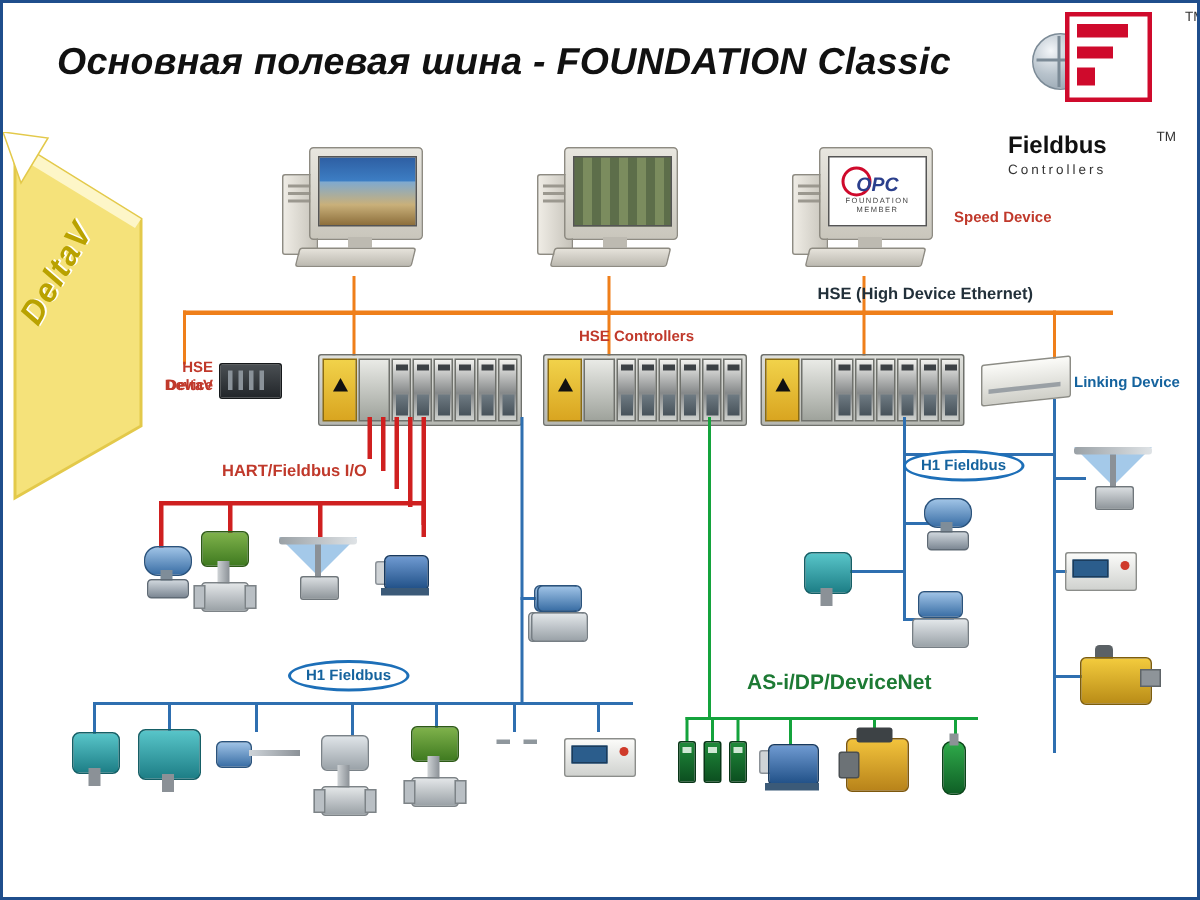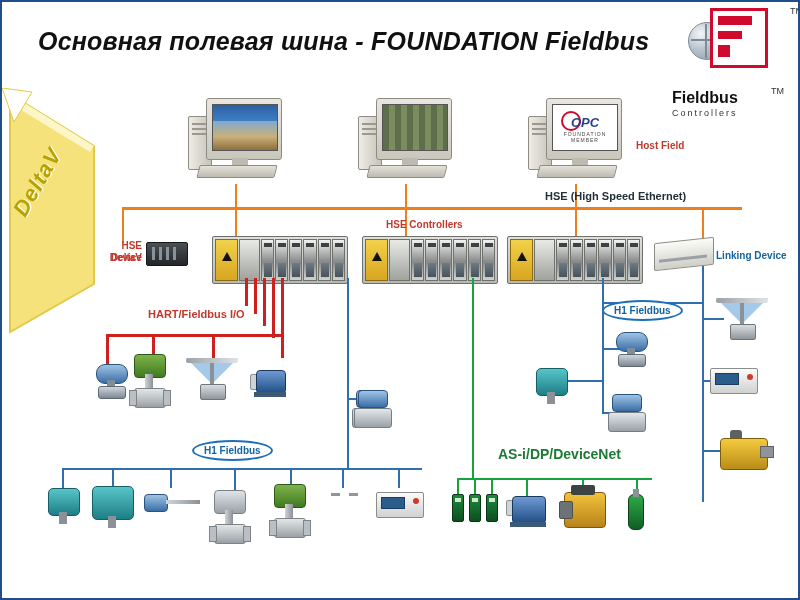--- a/index.html
+++ b/index.html
@@ -260,21 +260,21 @@
 
   .probe{position:absolute;width:56px;height:16px;}
   .probe .h{position:absolute;left:0;top:0;width:22px;height:16px;border-radius:4px;background:linear-gradient(180deg,#9fc3e6,#3a6ea5);border:1px solid #2a537d;}
   .probe .s{position:absolute;left:22px;top:6px;width:34px;height:4px;background:linear-gradient(90deg,#cfd5da,#8b9197);}
 </style>
 </head>
 <body>
 
 <div id="slide">
 
-  <div class="title">Основная полевая шина - FOUNDATION Fieldbus</div>
+  <div class="title">Основная полевая шина - FOUNDATION Classic</div>
 
   <div class="deltav-wrap">
     <svg class="deltav-poly" width="120" height="250" viewBox="0 0 120 250">
       <polygon points="8,6 92,58 92,196 8,244" fill="#f5e27a" stroke="#e3c94a" stroke-width="2"></polygon>
       <polygon points="8,6 92,58 88,64 6,14" fill="#fdf6c8"></polygon>
       <polygon points="0,0 30,4 12,34" fill="#ffffff" stroke="#e3c94a" stroke-width="1"></polygon>
     </svg>
     <div class="deltav-text">DeltaV</div>
   </div>
 
@@ -329,35 +329,35 @@
       <div class="scr opc">
         <div class="opc-ring"></div>
         <div class="opc-txt">OPC</div>
         <div class="opc-sub">FOUNDATION MEMBER</div>
       </div>
     </div>
     <div class="stand"></div>
     <div class="kbd"></div>
   </div>
 
-  <div class="lbl" style="left:634px;top:138px;">Host Field</div>
+  <div class="lbl" style="left:634px;top:138px;">Speed Device</div>
 
   <div class="w orange v" style="left:233px;top:182px;height:24px;"></div>
   <div class="w orange v" style="left:403px;top:182px;height:24px;"></div>
   <div class="w orange v" style="left:573px;top:182px;height:24px;"></div>
 
   <div class="w orange h thick" style="left:120px;top:205px;width:620px;"></div>
   <div class="w orange v" style="left:120px;top:205px;height:36px;"></div>
   <div class="w orange v" style="left:700px;top:205px;height:36px;"></div>
 
   <div class="w orange v" style="left:233px;top:205px;height:32px;"></div>
   <div class="w orange v" style="left:403px;top:205px;height:32px;"></div>
   <div class="w orange v" style="left:573px;top:205px;height:32px;"></div>
 
-  <div class="lbl dark" style="left:543px;top:188px;font-size:11px;">HSE (High Speed Ethernet)</div>
+  <div class="lbl dark" style="left:543px;top:188px;font-size:11px;">HSE (High Device Ethernet)</div>
   <div class="lbl" style="left:384px;top:217px;">HSE Controllers</div>
 
   <div class="rack" style="left:210px;top:234px;width:130px;">
     <div class="ps"></div>
     <div class="ctrl"></div>
     <div class="card"></div>
     <div class="card"></div>
     <div class="card"></div>
     <div class="card"></div>
     <div class="card"></div>

